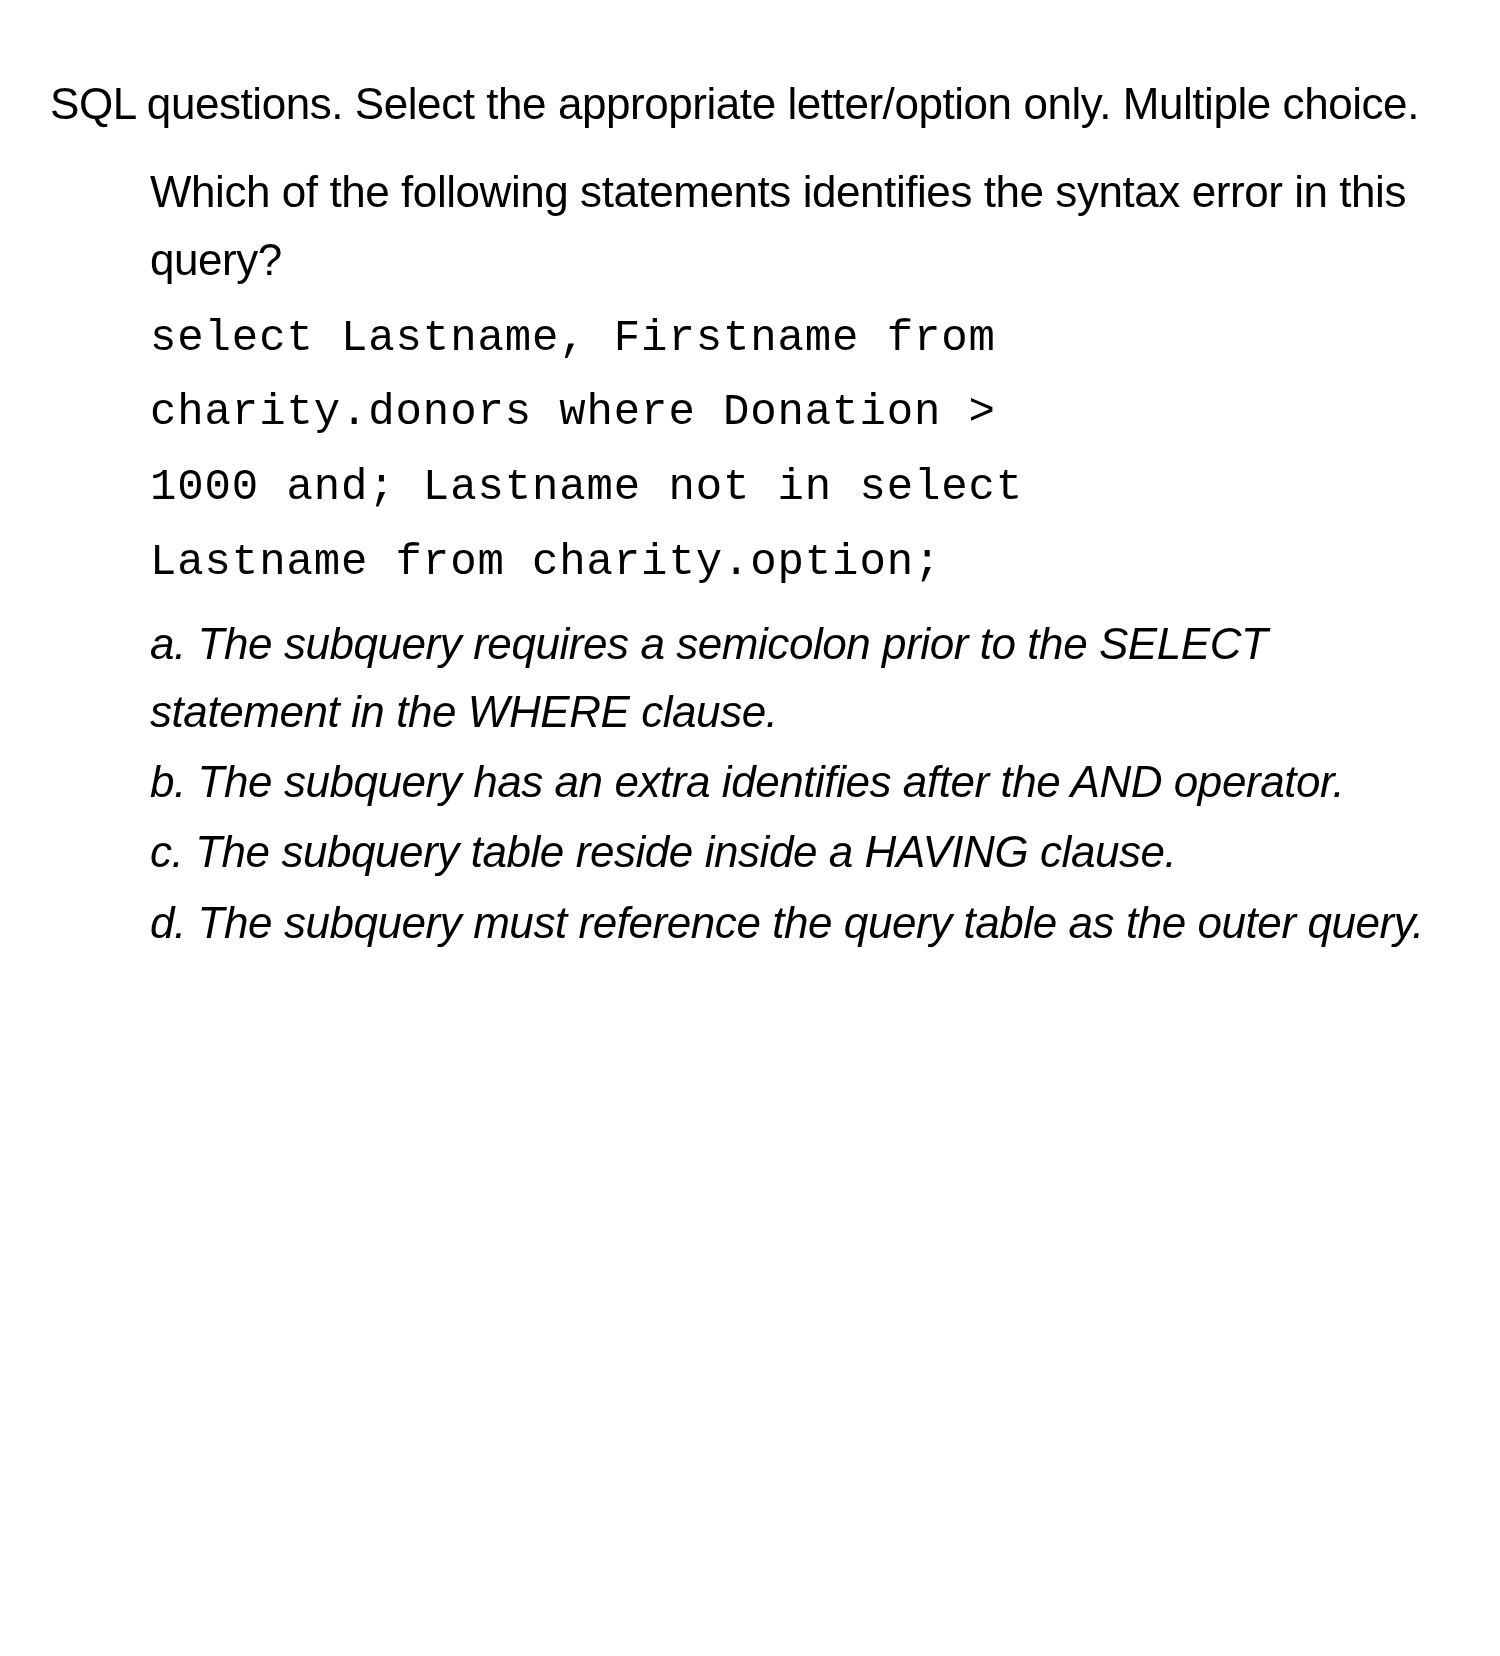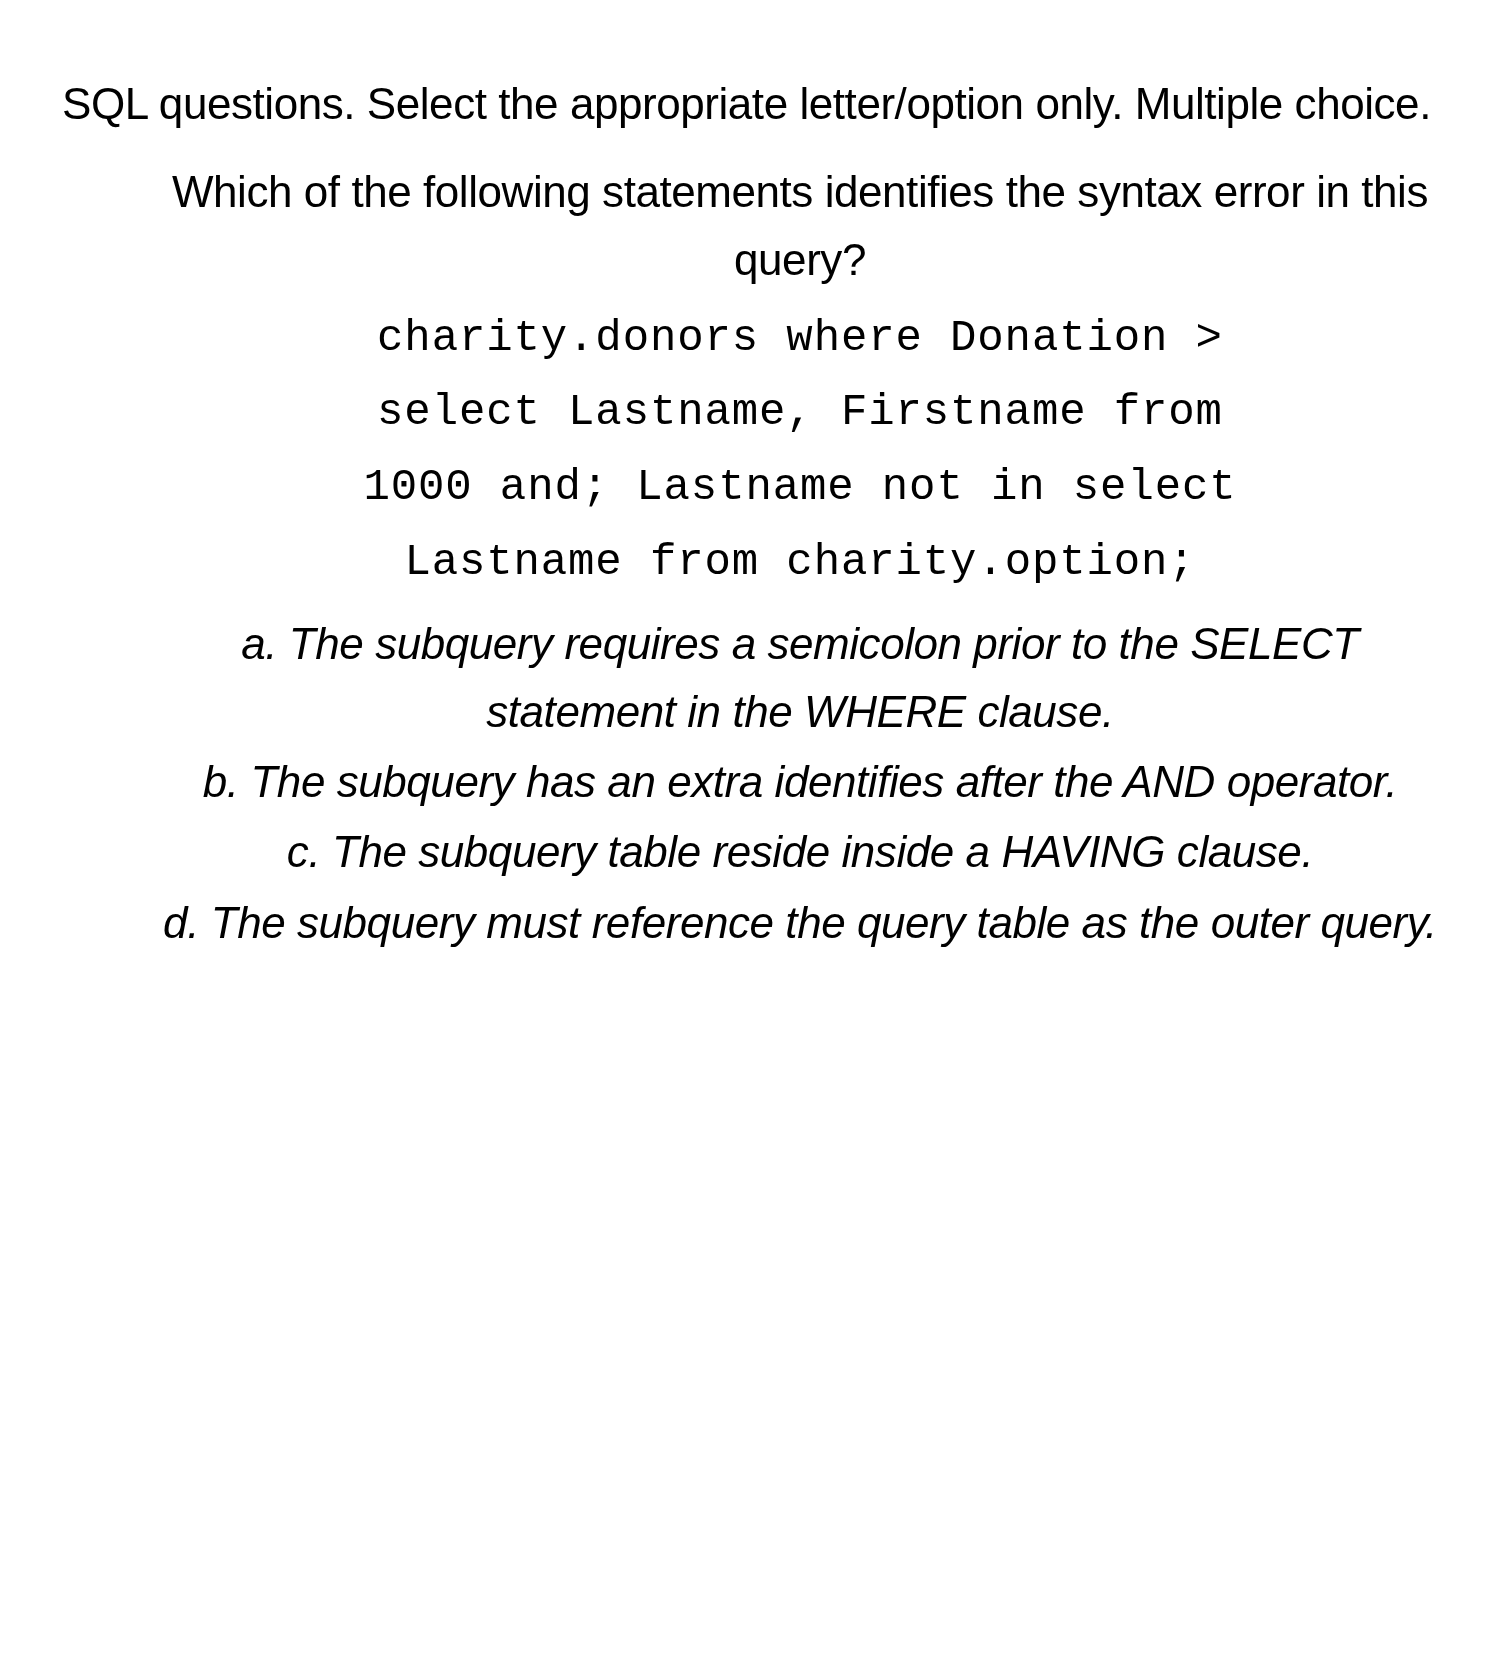--- a/index.html
+++ b/index.html
@@ -13,25 +13,23 @@
       color: #000000;
       font-size: 44px;
       line-height: 1.55;
       padding: 70px 50px 50px 50px;
       width: 1500px;
       -webkit-font-smoothing: antialiased;
       letter-spacing: -0.01em;
     }
     .intro {
       margin-bottom: 20px;
-      margin-left: 12px;
     }
     .question {
       padding-left: 100px;
-      text-align: center;
     }
     .code {
       font-family: 'Courier New', Courier, monospace;
       line-height: 1.7;
       letter-spacing: 0.02em;
       margin: 6px 0 10px 0;
     }
     .option {
       margin-top: 2px;
       font-style: italic;
@@ -39,22 +37,22 @@
   </style>
 </head>
 <body>
 
 <div class="intro">SQL questions. Select the appropriate letter/option only. Multiple choice.</div>
 
 <div class="question">
   <div>Which of the following statements identifies the syntax error in this query?</div>
 
   <div class="code">
+    <div>select Lastname, Firstname from</div>
     <div>charity.donors where Donation &gt;</div>
-    <div>select Lastname, Firstname from</div>
     <div>1000 and; Lastname not in select</div>
     <div>Lastname from charity.option;</div>
   </div>
 
   <div class="option">a. The subquery requires a semicolon prior to the SELECT statement in the WHERE clause.</div>
   <div class="option">b. The subquery has an extra identifies after the AND operator.</div>
   <div class="option">c. The subquery table reside inside a HAVING clause.</div>
   <div class="option">d. The subquery must reference the query table as the outer query.</div>
 </div>
 

